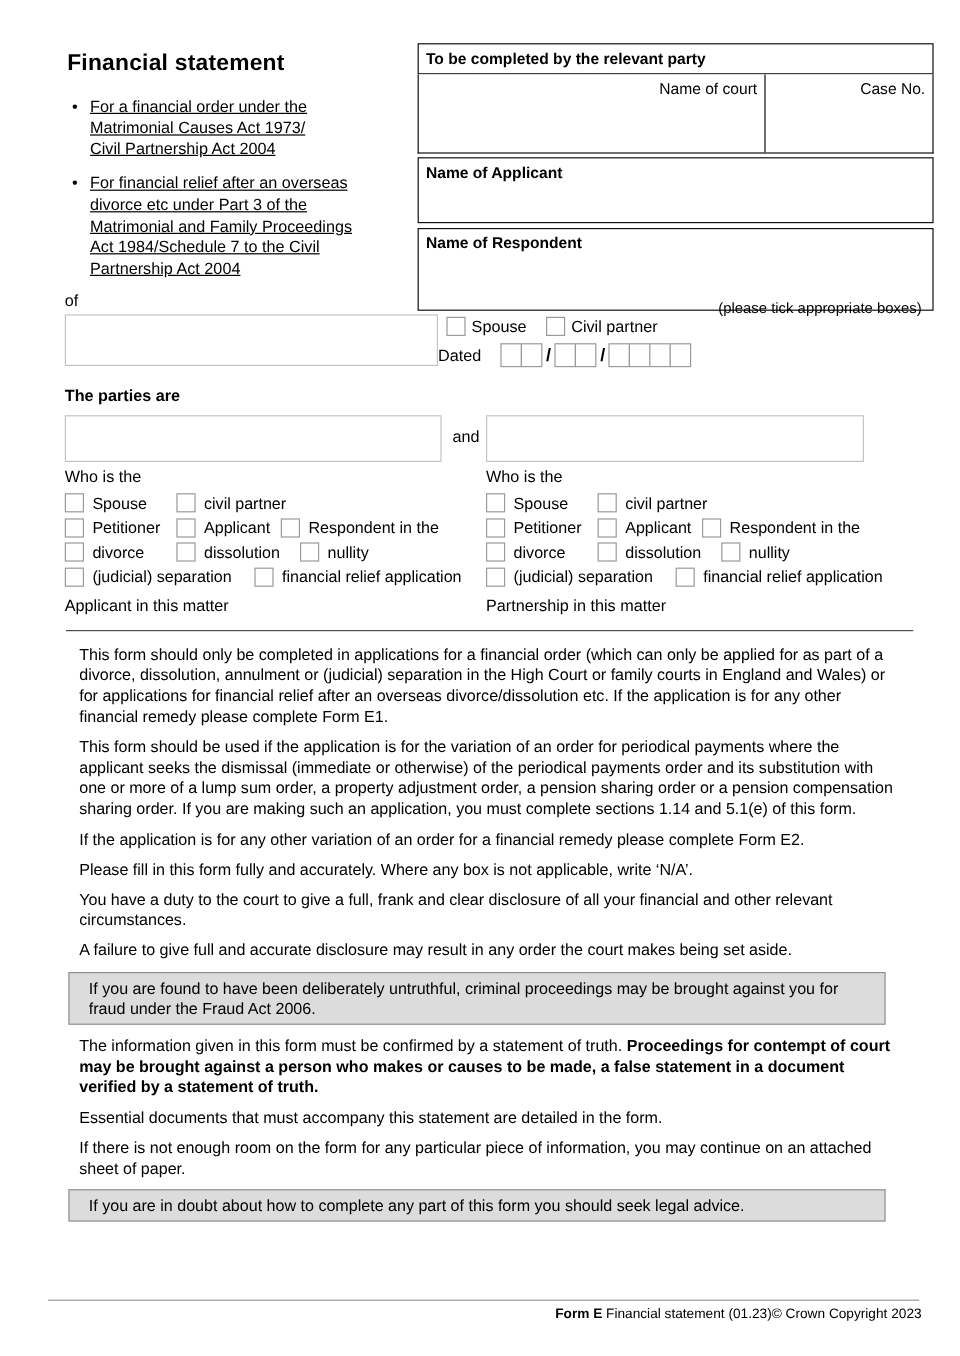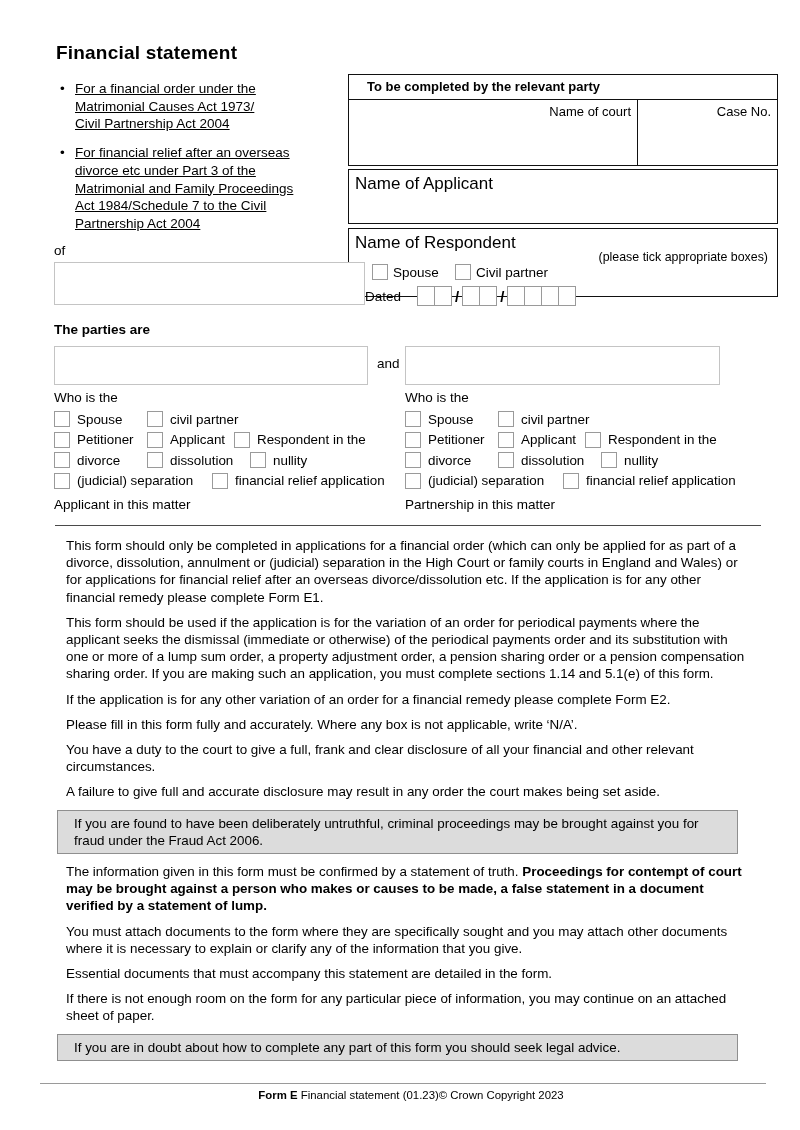--- a/index.html
+++ b/index.html
@@ -14,28 +14,28 @@
   #page-title{left:56px;top:42px;font-size:19px;font-weight:bold;letter-spacing:.2px;}
   #bullet-list{left:60px;top:80px;width:302px;}
   .bullet{display:flex;font-size:13.5px;line-height:17.7px;}
   .bullet + .bullet{margin-top:11px;}
   .bullet .dot{width:15px;flex:0 0 15px;}
   .bullet .btxt{white-space:pre-line;text-decoration:underline;}
 
   
   #court-table{left:348px;top:36px;width:430px;}
   #court-table .row{border:1px solid #111;background:#fff;box-sizing:border-box;}
-  #tbl-head{height:26px;font-weight:bold;font-size:13px;padding:4px 18px;margin-top:38px;}
+  #tbl-head{height:26px;font-weight:bold;font-size:13px;padding:4px 6px;}
   #tbl-court{height:66px;border-top:none !important;display:flex;padding:0;text-align:right;}
   .cell{font-size:13px;padding:4px 6px;box-sizing:border-box;}
   #cell-court{flex:1;}
   #cell-case{width:140px;border-left:1px solid #111;}
   #tbl-applicant{height:55px;margin-top:3px;}
   #tbl-respondent{height:69px;margin-top:4px;}
-  #tbl-applicant,#tbl-respondent{font-size:17px;padding:4px 6px;}
+  #tbl-applicant,#tbl-respondent{font-size:13px;padding:4px 6px;font-weight:bold;}
 
   
   #of-label{left:54px;top:243px;font-size:13.5px;}
   .inputbox{border:1px solid #c4c4c4;background:#fff;box-sizing:border-box;}
   #of-box{left:54px;top:262px;width:311px;height:43px;}
   #tick-note{top:250px;right:32px;font-size:12.4px;}
   .cb{width:14px;height:14px;border:1px solid #9a9a9a;background:#fff;display:inline-block;flex:0 0 14px;box-sizing:content-box;}
   #status-row{left:372px;top:264px;display:flex;align-items:center;}
   .status-item{display:flex;align-items:center;font-size:13.5px;}
   .status-item .cb{margin-right:5px;}
@@ -71,21 +71,21 @@
   
   #paras{left:66px;top:537px;width:681px;}
   #paras p{margin:0 0 8px 0;font-size:13.4px;line-height:17.2px;}
   #paras .note{
     margin:9px 9px 9px -9px;padding:4px 16px;font-size:13.4px;line-height:17.2px;
     background:#dcdcdc;border:1px solid #8f8f8f;
   }
 
   
   #footer-rule{left:40px;top:1083px;width:726px;height:1px;background:#9a9a9a;}
-  #footer{left:54px;top:1089px;right:32px;display:flex;justify-content:center;font-size:11.4px;}
+  #footer{left:54px;top:1089px;right:32px;display:flex;justify-content:flex-end;font-size:11.4px;}
   b,.b{font-weight:bold;}
 </style>
 </head>
 <body>
 
 <div id="page-title" class="abs">Financial statement</div>
 
 <div id="bullet-list" class="abs">
   <div class="bullet">
     <span class="dot">•</span>
@@ -265,22 +265,21 @@
 <div id="section-rule" class="abs"></div>
 
 <div id="paras" class="abs">
     <p><span>This form should only be completed in applications for a financial order (which can only be applied for as part of a divorce, dissolution, annulment or (judicial) separation in the High Court or family courts in England and Wales) or for applications for financial relief after an overseas divorce/dissolution etc. If the application is for any other financial remedy please complete Form E1.</span></p>
     <p><span>This form should be used if the application is for the variation of an order for periodical payments where the applicant seeks the dismissal (immediate or otherwise) of the periodical payments order and its substitution with one or more of a lump sum order, a property adjustment order, a pension sharing order or a pension compensation sharing order. If you are making such an application, you must complete sections 1.14 and 5.1(e) of this form.</span></p>
     <p><span>If the application is for any other variation of an order for a financial remedy please complete Form E2.</span></p>
     <p><span>Please fill in this form fully and accurately. Where any box is not applicable, write ‘N/A’.</span></p>
     <p><span>You have a duty to the court to give a full, frank and clear disclosure of all your financial and other relevant circumstances.</span></p>
     <p><span>A failure to give full and accurate disclosure may result in any order the court makes being set aside.</span></p>
     <div class="note"><span>If you are found to have been deliberately untruthful, criminal proceedings may be brought against you for fraud under the Fraud Act 2006.</span></div>
-    <p><span>The information given in this form must be confirmed by a statement of truth. </span><b>Proceedings for contempt of court may be brought against a person who makes or causes to be made, a false statement in a document verified by a statement of lump.</b></p>
-    <p><span>You must attach documents to the form where they are specifically sought and you may attach other documents where it is necessary to explain or clarify any of the information that you give.</span></p>
+    <p><span>The information given in this form must be confirmed by a statement of truth. </span><b>Proceedings for contempt of court may be brought against a person who makes or causes to be made, a false statement in a document verified by a statement of truth.</b></p>
     <p><span>Essential documents that must accompany this statement are detailed in the form.</span></p>
     <p><span>If there is not enough room on the form for any particular piece of information, you may continue on an attached sheet of paper.</span></p>
     <div class="note"><span>If you are in doubt about how to complete any part of this form you should seek legal advice.</span></div>
   </div>
 
 <div id="footer-rule" class="abs"></div>
 <div id="footer" class="abs">
   <span><b>Form E</b><span> Financial statement (01.23)</span></span>
   <span>© Crown Copyright 2023</span>
 </div>

